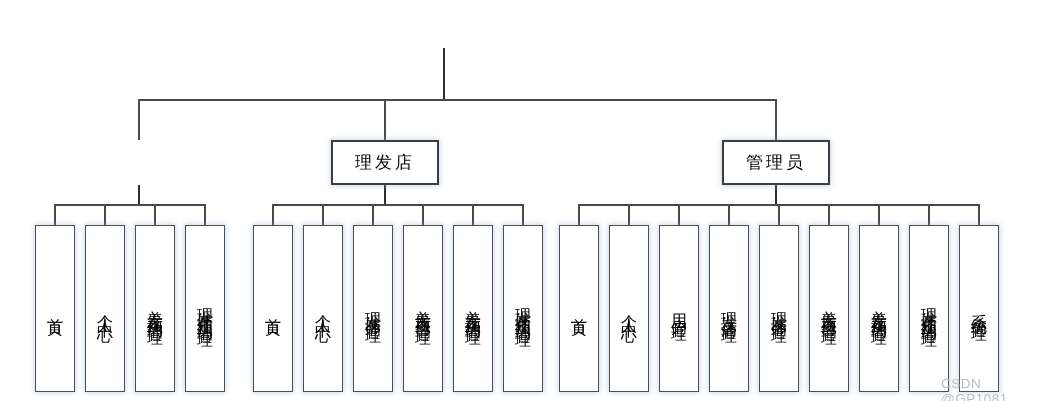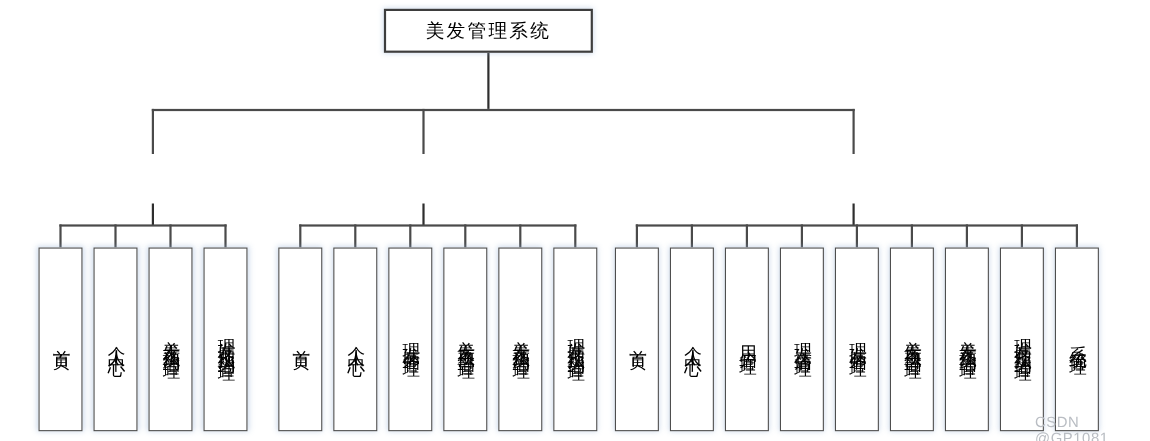--- a/index.html
+++ b/index.html
@@ -31,24 +31,27 @@
     position:absolute; left:941px; top:376px; z-index:5;
     font-family:"Liberation Sans", sans-serif;
     font-size:13.5px; letter-spacing:0.5px; color:#b9bdc3;
   }
 </style>
 </head>
 <body>
 
 <div class="canvas">
 
-  <div class="box root">
-    <span>美发管理系统</span>
+
+  <div class="box l2" style="left:331px">
+    <span>理发店</span>
   </div>
-
+  <div class="box l2" style="left:722px">
+    <span>管理员</span>
+  </div>
 
   <div class="box leaf" style="left:35px">
       <span class="vtext">首页</span>
     </div>
   <div class="box leaf" style="left:85px">
       <span class="vtext">个人中心</span>
     </div>
   <div class="box leaf" style="left:135px">
       <span class="vtext">美发预约管理</span>
     </div>

